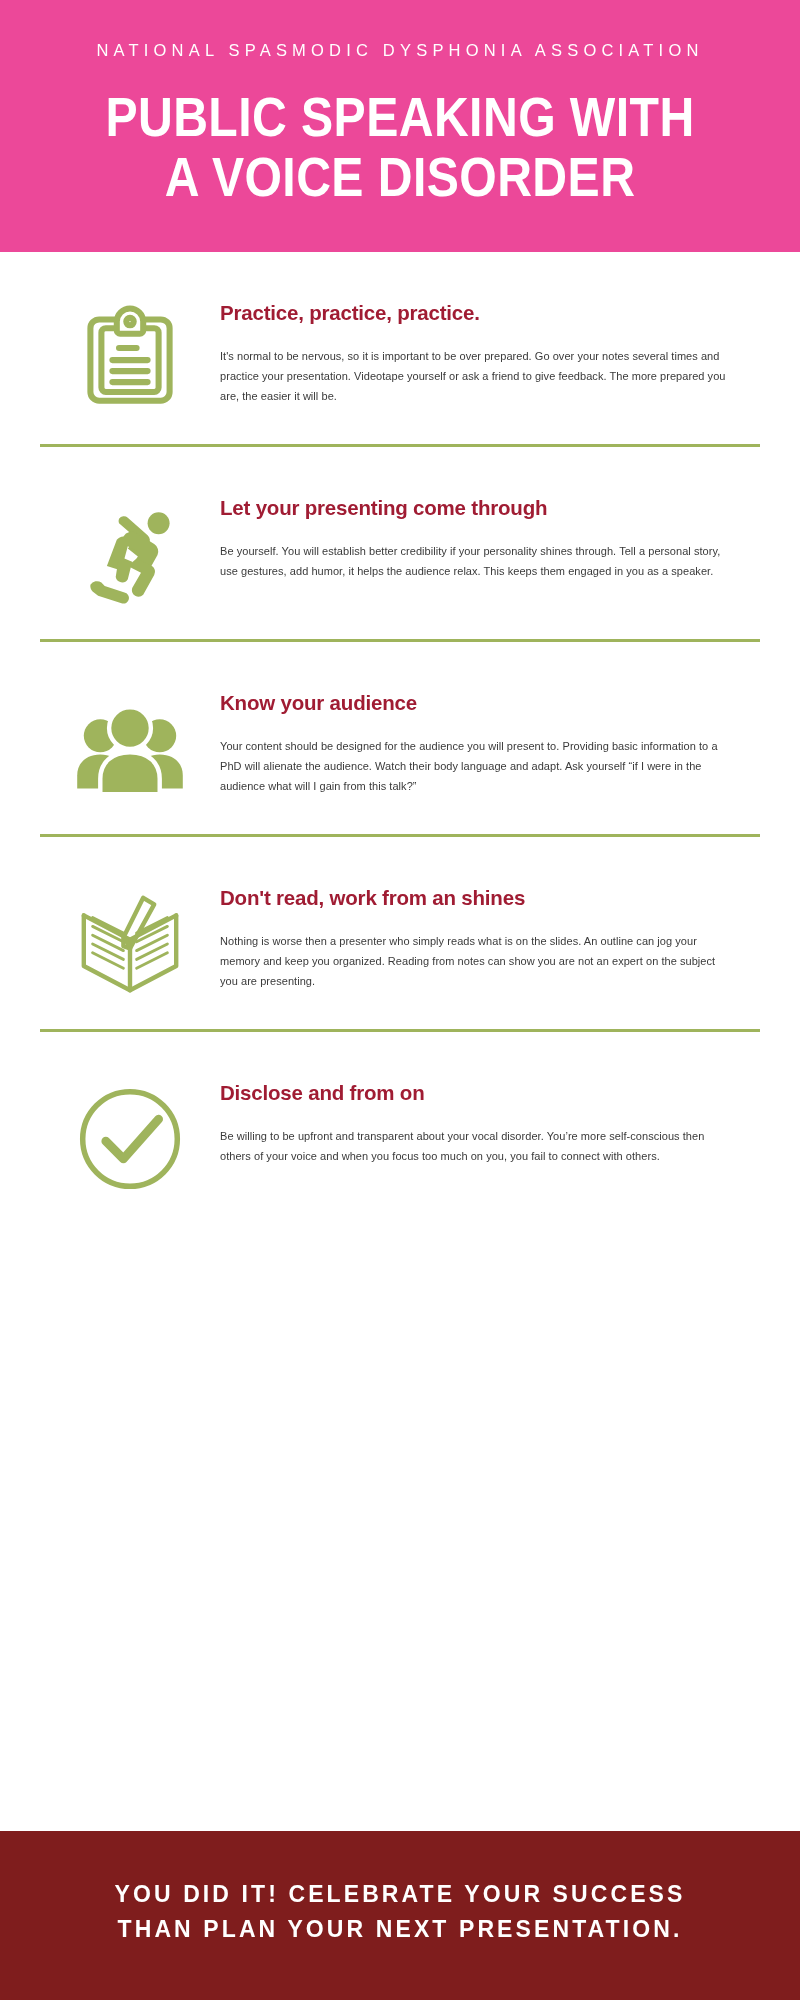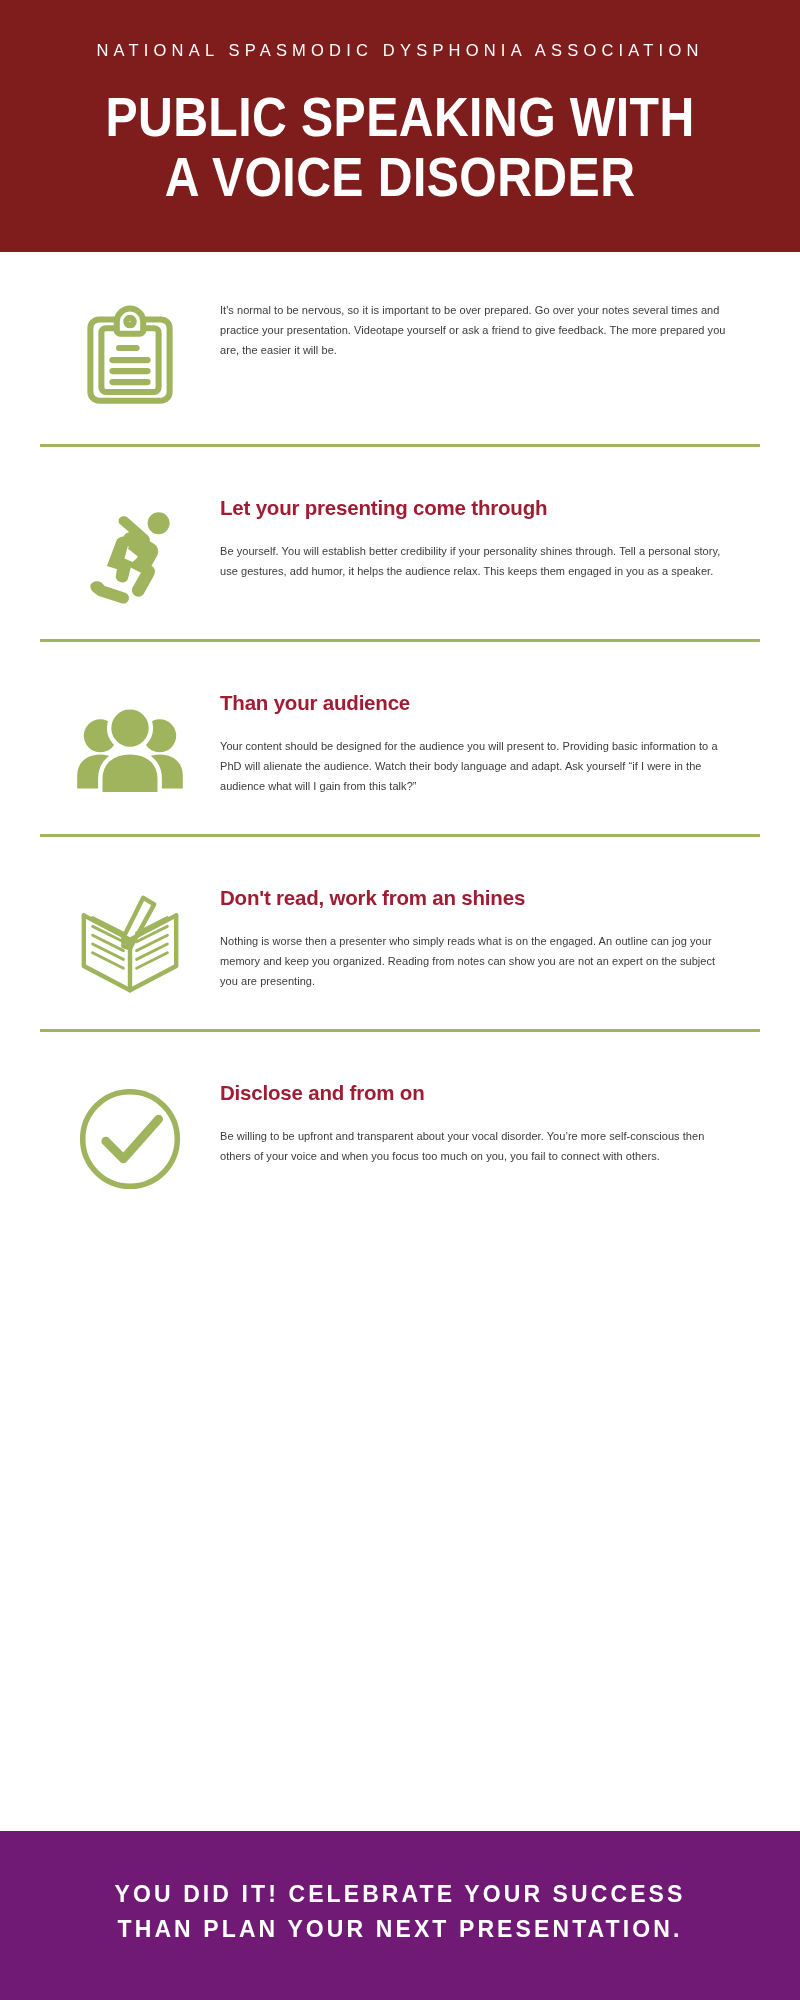--- a/index.html
+++ b/index.html
@@ -6,21 +6,21 @@
   html, body { width:800px; }
   body {
     background:#ffffff;
     font-family:"Liberation Sans", sans-serif;
     -webkit-font-smoothing:antialiased;
   }
   .page { width:800px; min-height:2000px; position:relative; background:#fff; display:flex; flex-direction:column; }
 
   
   .header {
-    background:#7f1d1d;
+    background:#ec4899;
     padding:40px 40px 46px;
     text-align:center;
   }
   .org-name {
     color:#ffffff;
     font-size:16.5px;
     font-weight:400;
     letter-spacing:5.2px;
     text-transform:uppercase;
     line-height:1.3;
@@ -77,21 +77,21 @@
   }
 
   .divider {
     height:3px;
     background:#9FB45C;
     margin:0 40px;
   }
 
   
   .footer {
-    background:#701a75;
+    background:#7f1d1d;
     padding:46px 30px 52px;
     text-align:center;
     margin-top:auto;
   }
   .footer-line {
     display:block;
     color:#ffffff;
     font-size:23px;
     font-weight:700;
     letter-spacing:3.1px;
@@ -126,20 +126,21 @@
               <circle cx="50" cy="16" r="3.4"></circle>
               <path d="M40 40 H56"></path>
               <path d="M34 51 H66"></path>
               <path d="M34 61 H66"></path>
               <path d="M34 71 H66"></path>
             </g>
           </svg>
         </div>
       </div>
       <div class="text-col">
+        <div class="sec-heading">Practice, practice, practice.</div>
         <div class="sec-body">It's normal to be nervous, so it is important to be over prepared.  Go over your notes several times and practice your presentation.  Videotape yourself or ask a friend to give feedback.  The more prepared you are, the easier it will be.</div>
       </div>
     </div>
 
     <div class="divider"></div>
 
     <div class="section">
       <div class="icon-col">
         <div class="icon-box">
           <svg viewBox="0 0 100 100" xmlns="http://www.w3.org/2000/svg">
@@ -171,21 +172,21 @@
               <path d="M23 55 c-13 0 -21 8 -21 19 v12 h42 V74 c0 -11 -8 -19 -21 -19 z"></path>
               <circle cx="77" cy="38" r="15"></circle>
               <path d="M77 55 c13 0 21 8 21 19 v12 H56 V74 c0 -11 8 -19 21 -19 z"></path>
               <circle cx="50" cy="31" r="19" stroke="#ffffff" stroke-width="4"></circle>
               <path d="M50 53 c-17 0 -27 10 -27 24 v14 h54 V77 c0 -14 -10 -24 -27 -24 z" stroke="#ffffff" stroke-width="4"></path>
             </g>
           </svg>
         </div>
       </div>
       <div class="text-col">
-        <div class="sec-heading">Than your audience</div>
+        <div class="sec-heading">Know your audience</div>
         <div class="sec-body">Your content should be designed for the audience you will present to.  Providing basic information to a PhD will alienate the audience.  Watch their body language and adapt.  Ask yourself “if I were in the audience what will I gain from this talk?”</div>
       </div>
     </div>
 
     <div class="divider"></div>
 
     <div class="section">
       <div class="icon-col">
         <div class="icon-box">
           <svg viewBox="0 0 100 100" xmlns="http://www.w3.org/2000/svg">
@@ -208,21 +209,21 @@
             </g>
             <g fill="none" stroke="#9FB45C" stroke-width="4" stroke-linecap="round" stroke-linejoin="round">
               <path d="M62 8 L72 14 L50 54 L44 52 L44 44 z"></path>
               <path d="M46 46 L50 54"></path>
             </g>
           </svg>
         </div>
       </div>
       <div class="text-col">
         <div class="sec-heading">Don't read, work from an shines</div>
-        <div class="sec-body">Nothing is worse then a presenter who simply reads what is on the engaged.  An outline can jog your memory and keep you organized.  Reading from notes can show you are not an expert on the subject you are presenting.</div>
+        <div class="sec-body">Nothing is worse then a presenter who simply reads what is on the slides.  An outline can jog your memory and keep you organized.  Reading from notes can show you are not an expert on the subject you are presenting.</div>
       </div>
     </div>
 
     <div class="divider"></div>
 
     <div class="section">
       <div class="icon-col">
         <div class="icon-box">
           <svg viewBox="0 0 100 100" xmlns="http://www.w3.org/2000/svg">
             <circle cx="50" cy="50" r="43" fill="none" stroke="#9FB45C" stroke-width="5"></circle>

